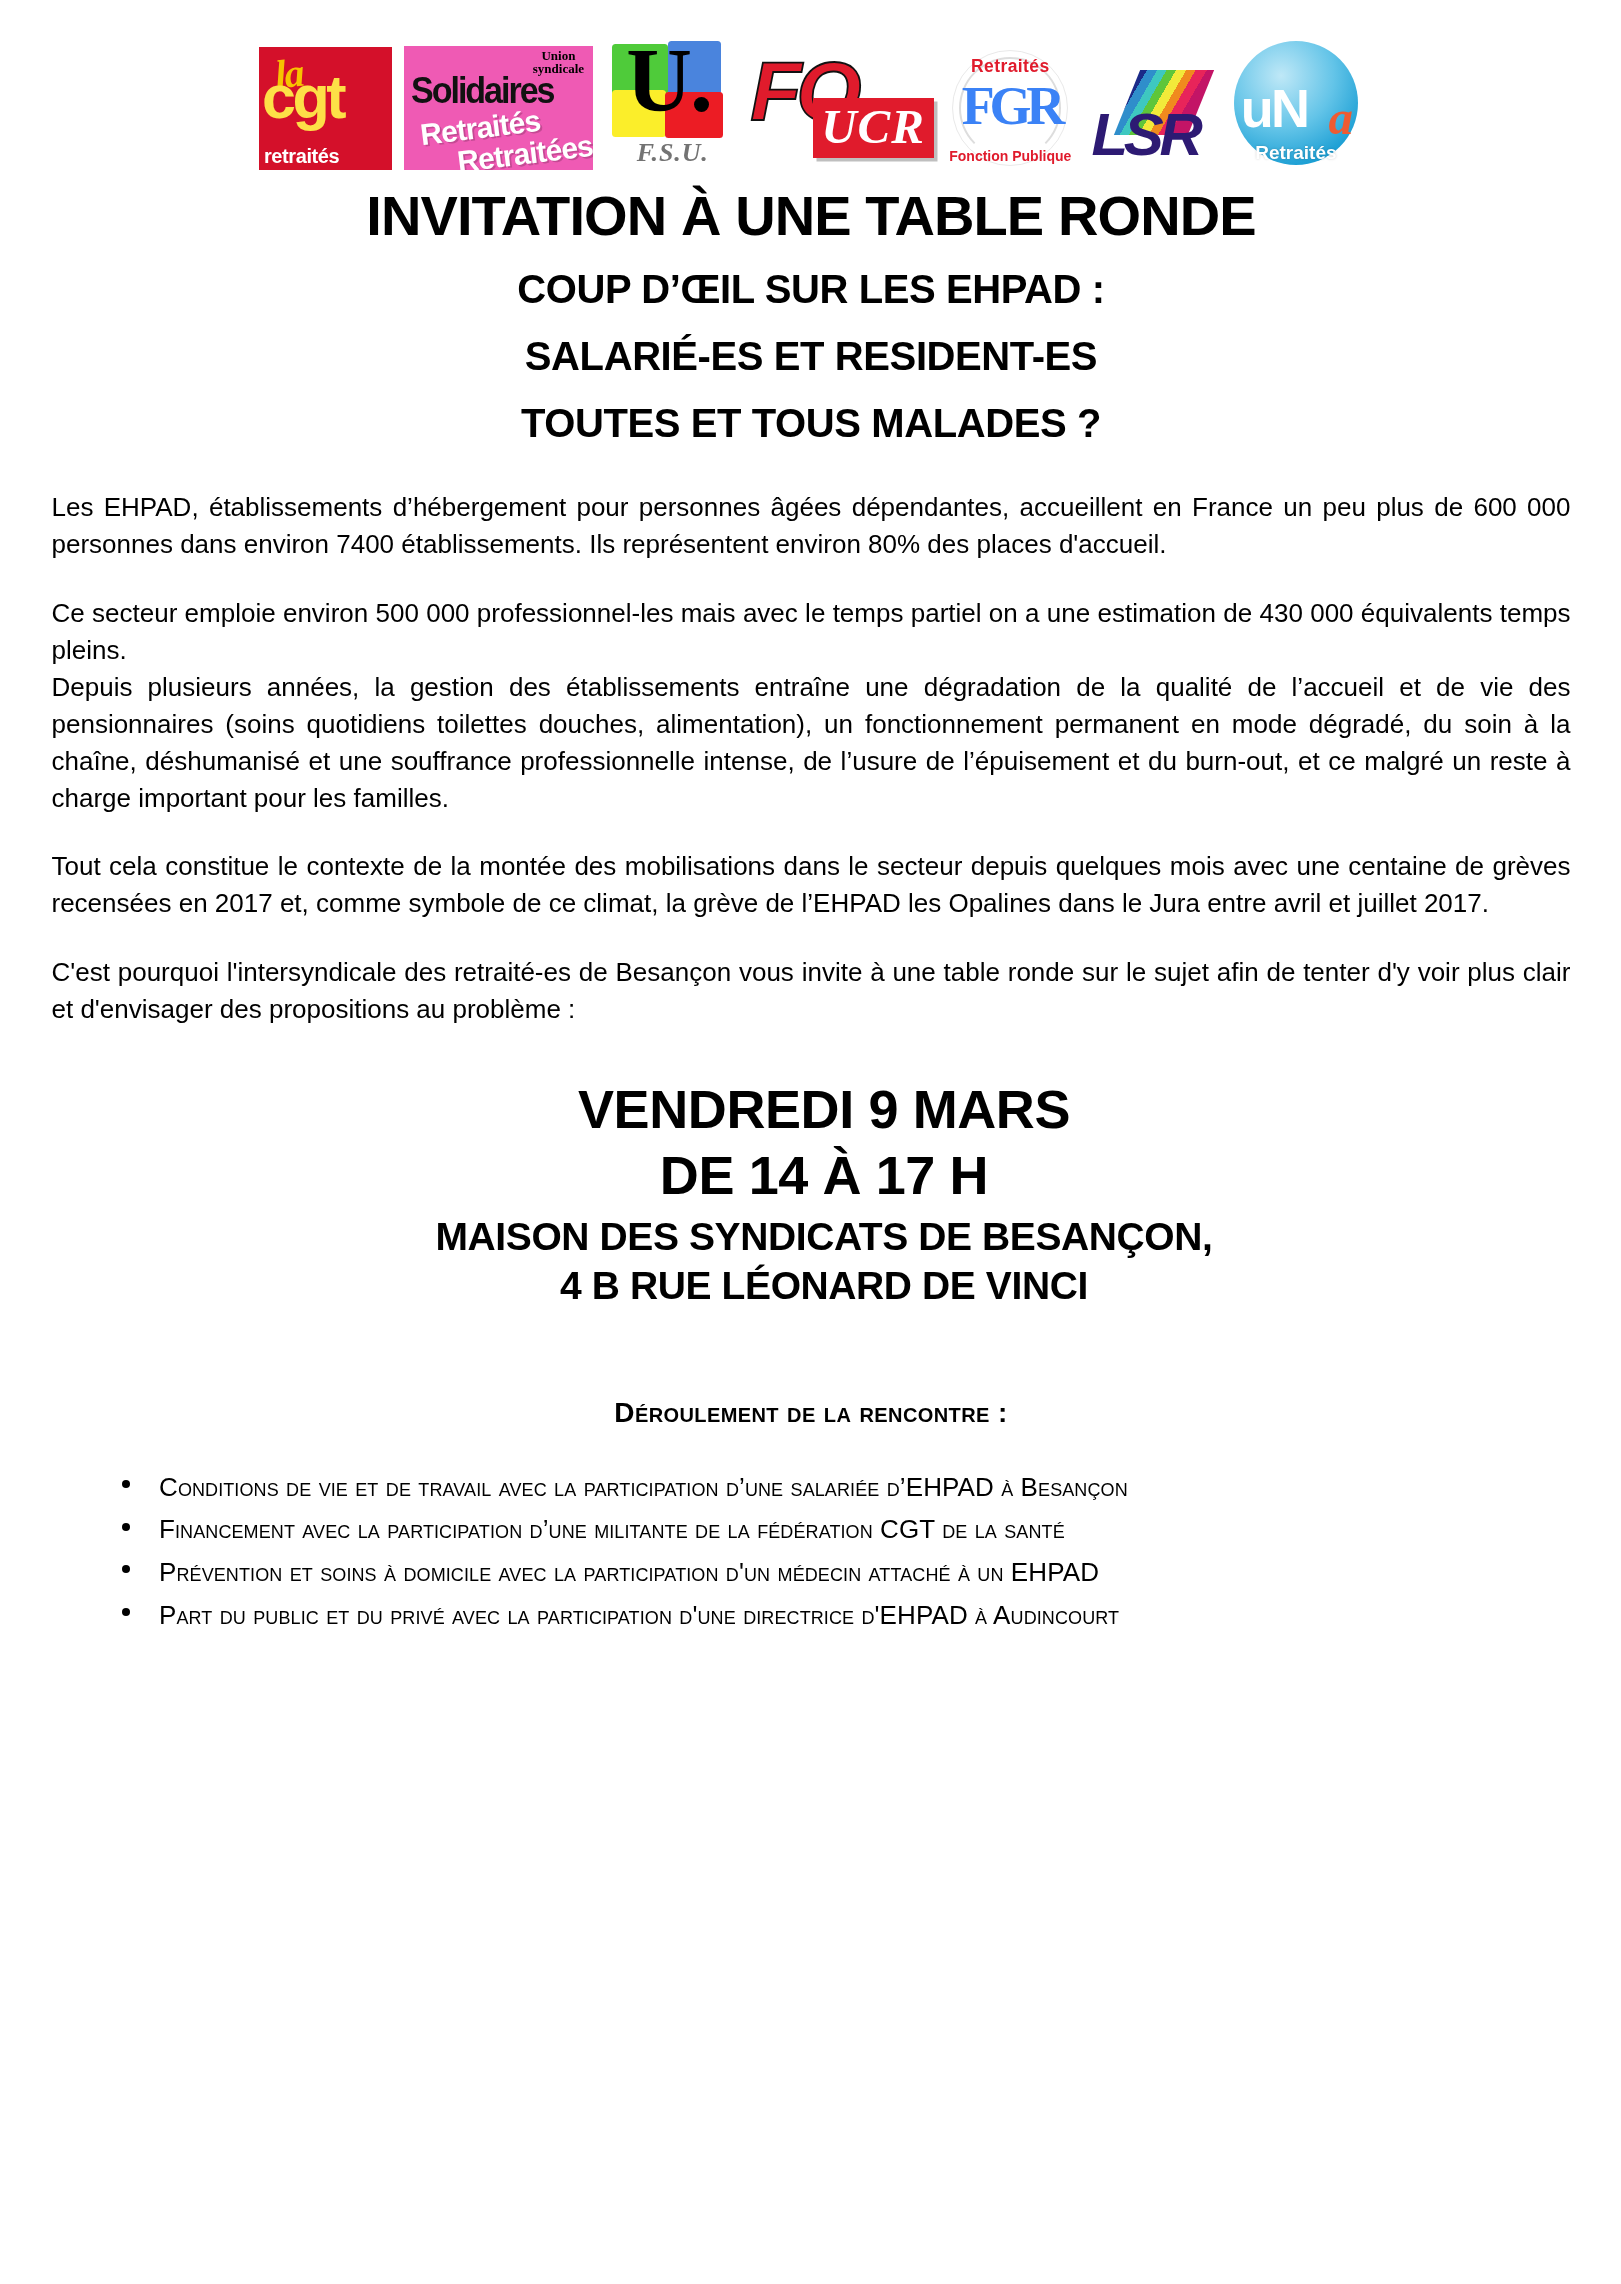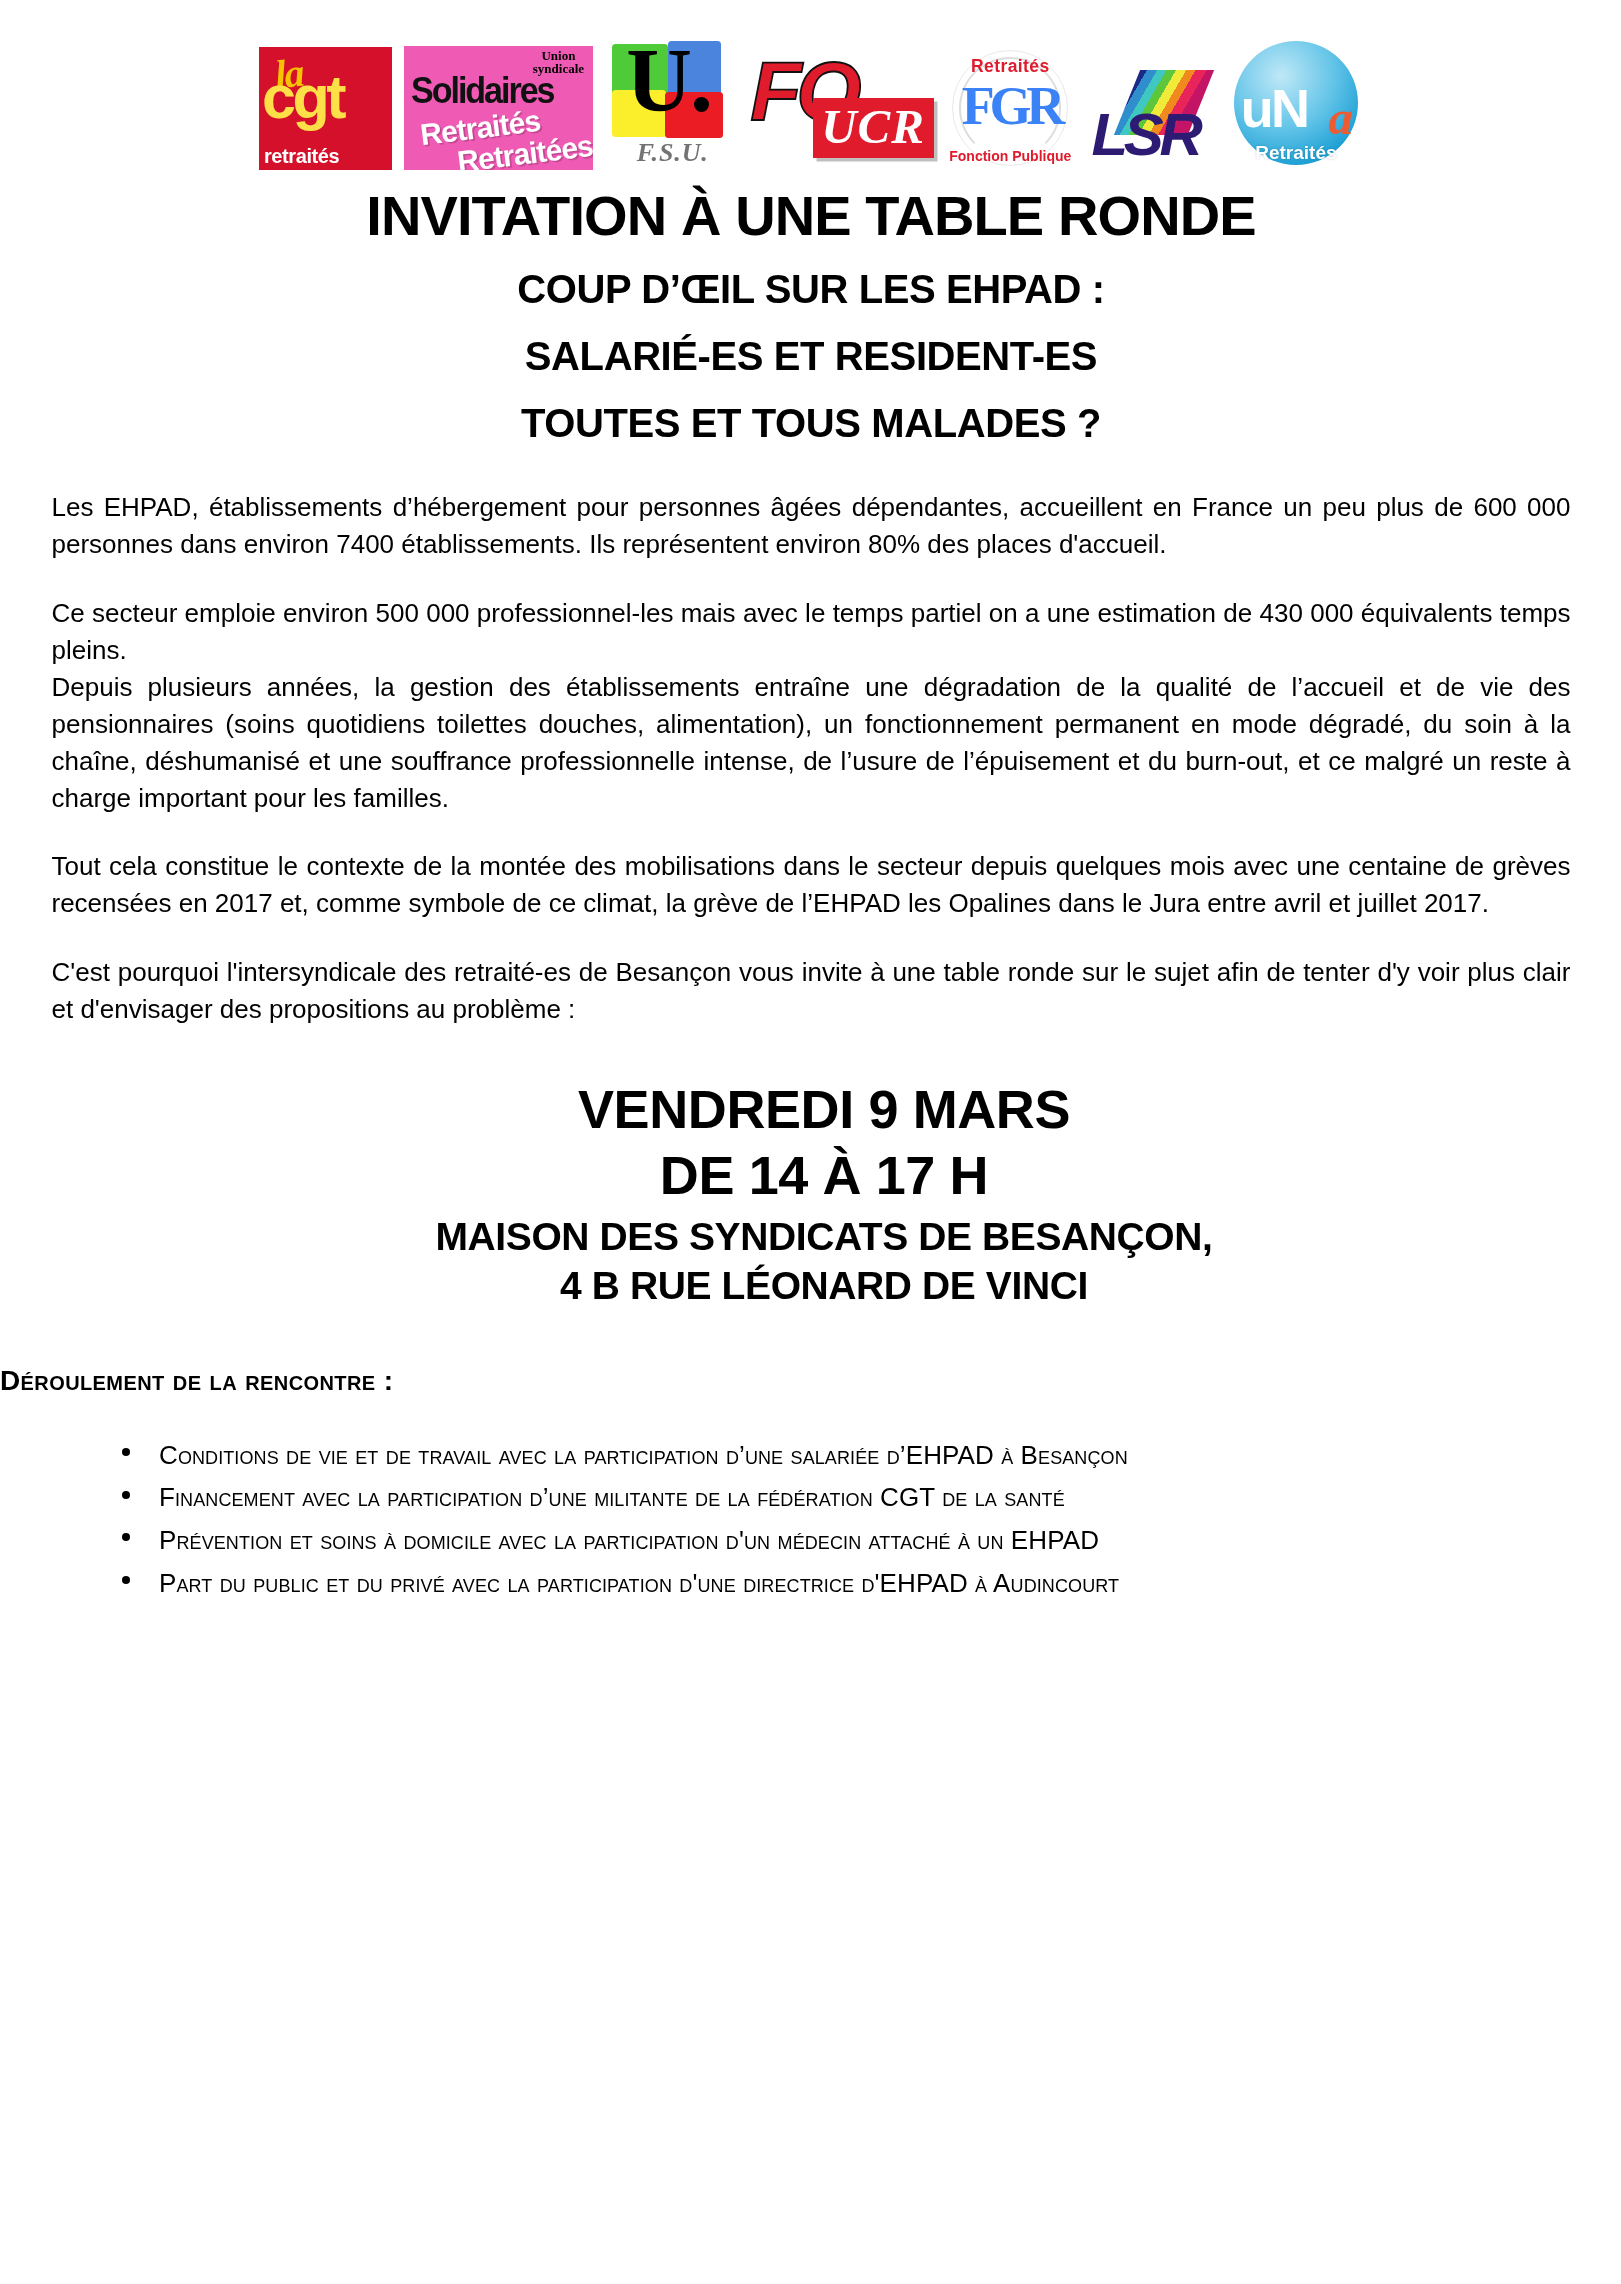--- a/index.html
+++ b/index.html
@@ -404,27 +404,27 @@
   .event-address {
     font-family: "Liberation Sans", sans-serif;
     font-weight: 700;
     font-size: 39px;
     line-height: 1.26;
     letter-spacing: -0.4px;
   }
 
   
   .agenda-heading {
-    text-align: left;
+    text-align: center;
     font-family: "Liberation Sans", sans-serif;
     font-weight: 700;
     font-size: 28px;
     font-variant: small-caps;
     letter-spacing: 0.4px;
-    margin-top: 54px;
+    margin-top: 86px;
   }
   .agenda-list {
     margin: 40px 0 0 0;
     padding: 0;
     list-style: none;
     width: 1419px;
     margin-left: 110px;
   }
   .agenda-item {
     position: relative;

